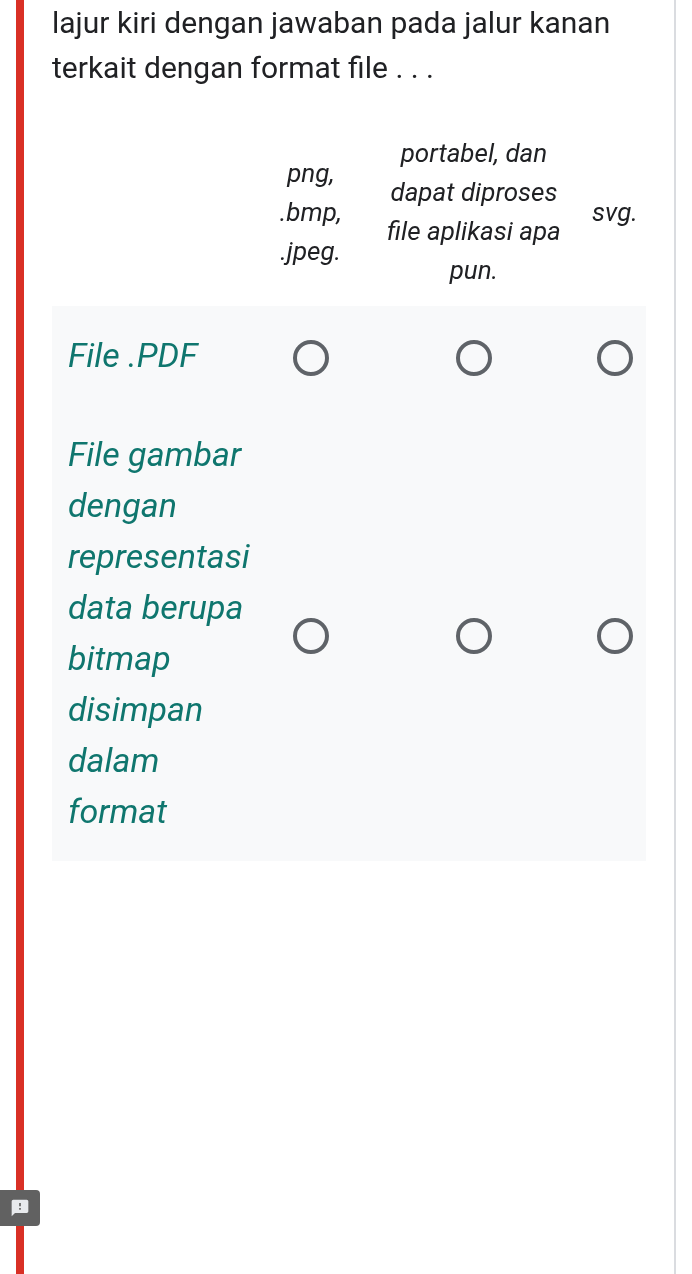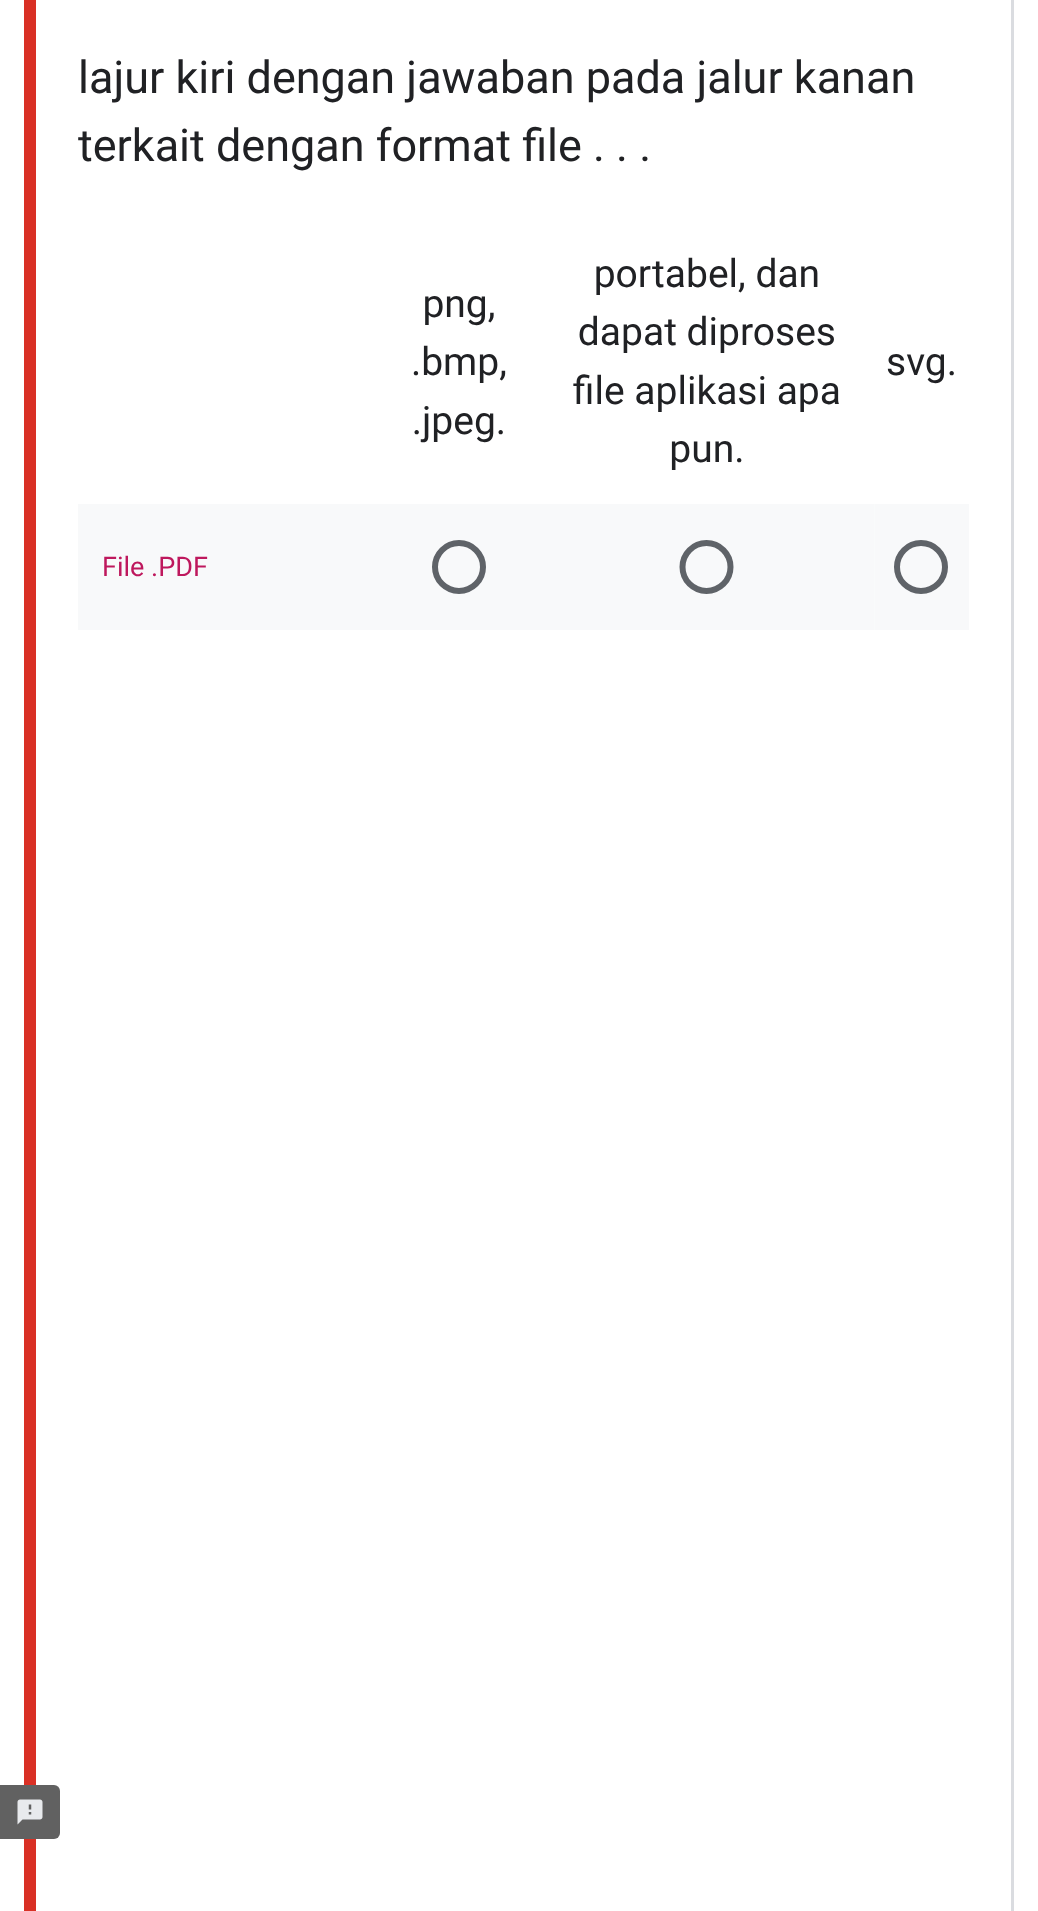--- a/index.html
+++ b/index.html
@@ -23,43 +23,43 @@
       height: 100%;
       padding: 0 28px 0 28px;
       overflow: hidden;
     }
     .question-text {
       font-size: 30px;
       line-height: 1.5;
       color: #202124;
       margin-bottom: 28px;
       padding-top: 0;
-      margin-top: 30px;
     }
     .grid-table {
       width: 100%;
       border-collapse: separate;
       border-spacing: 0;
+      font-style: italic;
     }
     .grid-table th {
       font-weight: 400;
       font-size: 26px;
       line-height: 1.5;
       color: #202124;
       text-align: center;
       vertical-align: middle;
       padding: 16px 8px;
     }
     .grid-table th.row-label-head {
       width: 200px;
     }
     .grid-table td {
-      font-size: 18px;
+      font-size: 34px;
       line-height: 1.5;
-      color: #be185d;
+      color: #0f766e;
       padding: 24px 8px;
       vertical-align: middle;
     }
     .grid-table td.row-label {
       text-align: left;
       padding-left: 16px;
       padding-right: 8px;
       width: 200px;
       word-wrap: break-word;
     }
@@ -111,20 +111,26 @@
         <th>svg.</th>
       </tr>
     </thead>
     <tbody>
       <tr class="row-odd">
         <td class="row-label">File .PDF</td>
         <td class="radio-cell"><span class="radio-circle"></span></td>
         <td class="radio-cell"><span class="radio-circle"></span></td>
         <td class="radio-cell"><span class="radio-circle"></span></td>
       </tr>
+      <tr class="row-odd">
+        <td class="row-label">File gambar dengan representasi data berupa bitmap disimpan dalam format</td>
+        <td class="radio-cell"><span class="radio-circle"></span></td>
+        <td class="radio-cell"><span class="radio-circle"></span></td>
+        <td class="radio-cell"><span class="radio-circle"></span></td>
+      </tr>
     </tbody>
   </table>
 </div>
 
 <div class="report-tab">
   <svg viewBox="0 0 24 24">
     <path d="M20 2H4c-1.1 0-2 .9-2 2v18l4-4h14c1.1 0 2-.9 2-2V4c0-1.1-.9-2-2-2zm-7 12h-2v-2h2v2zm0-4h-2V6h2v4z"></path>
   </svg>
 </div>
 

